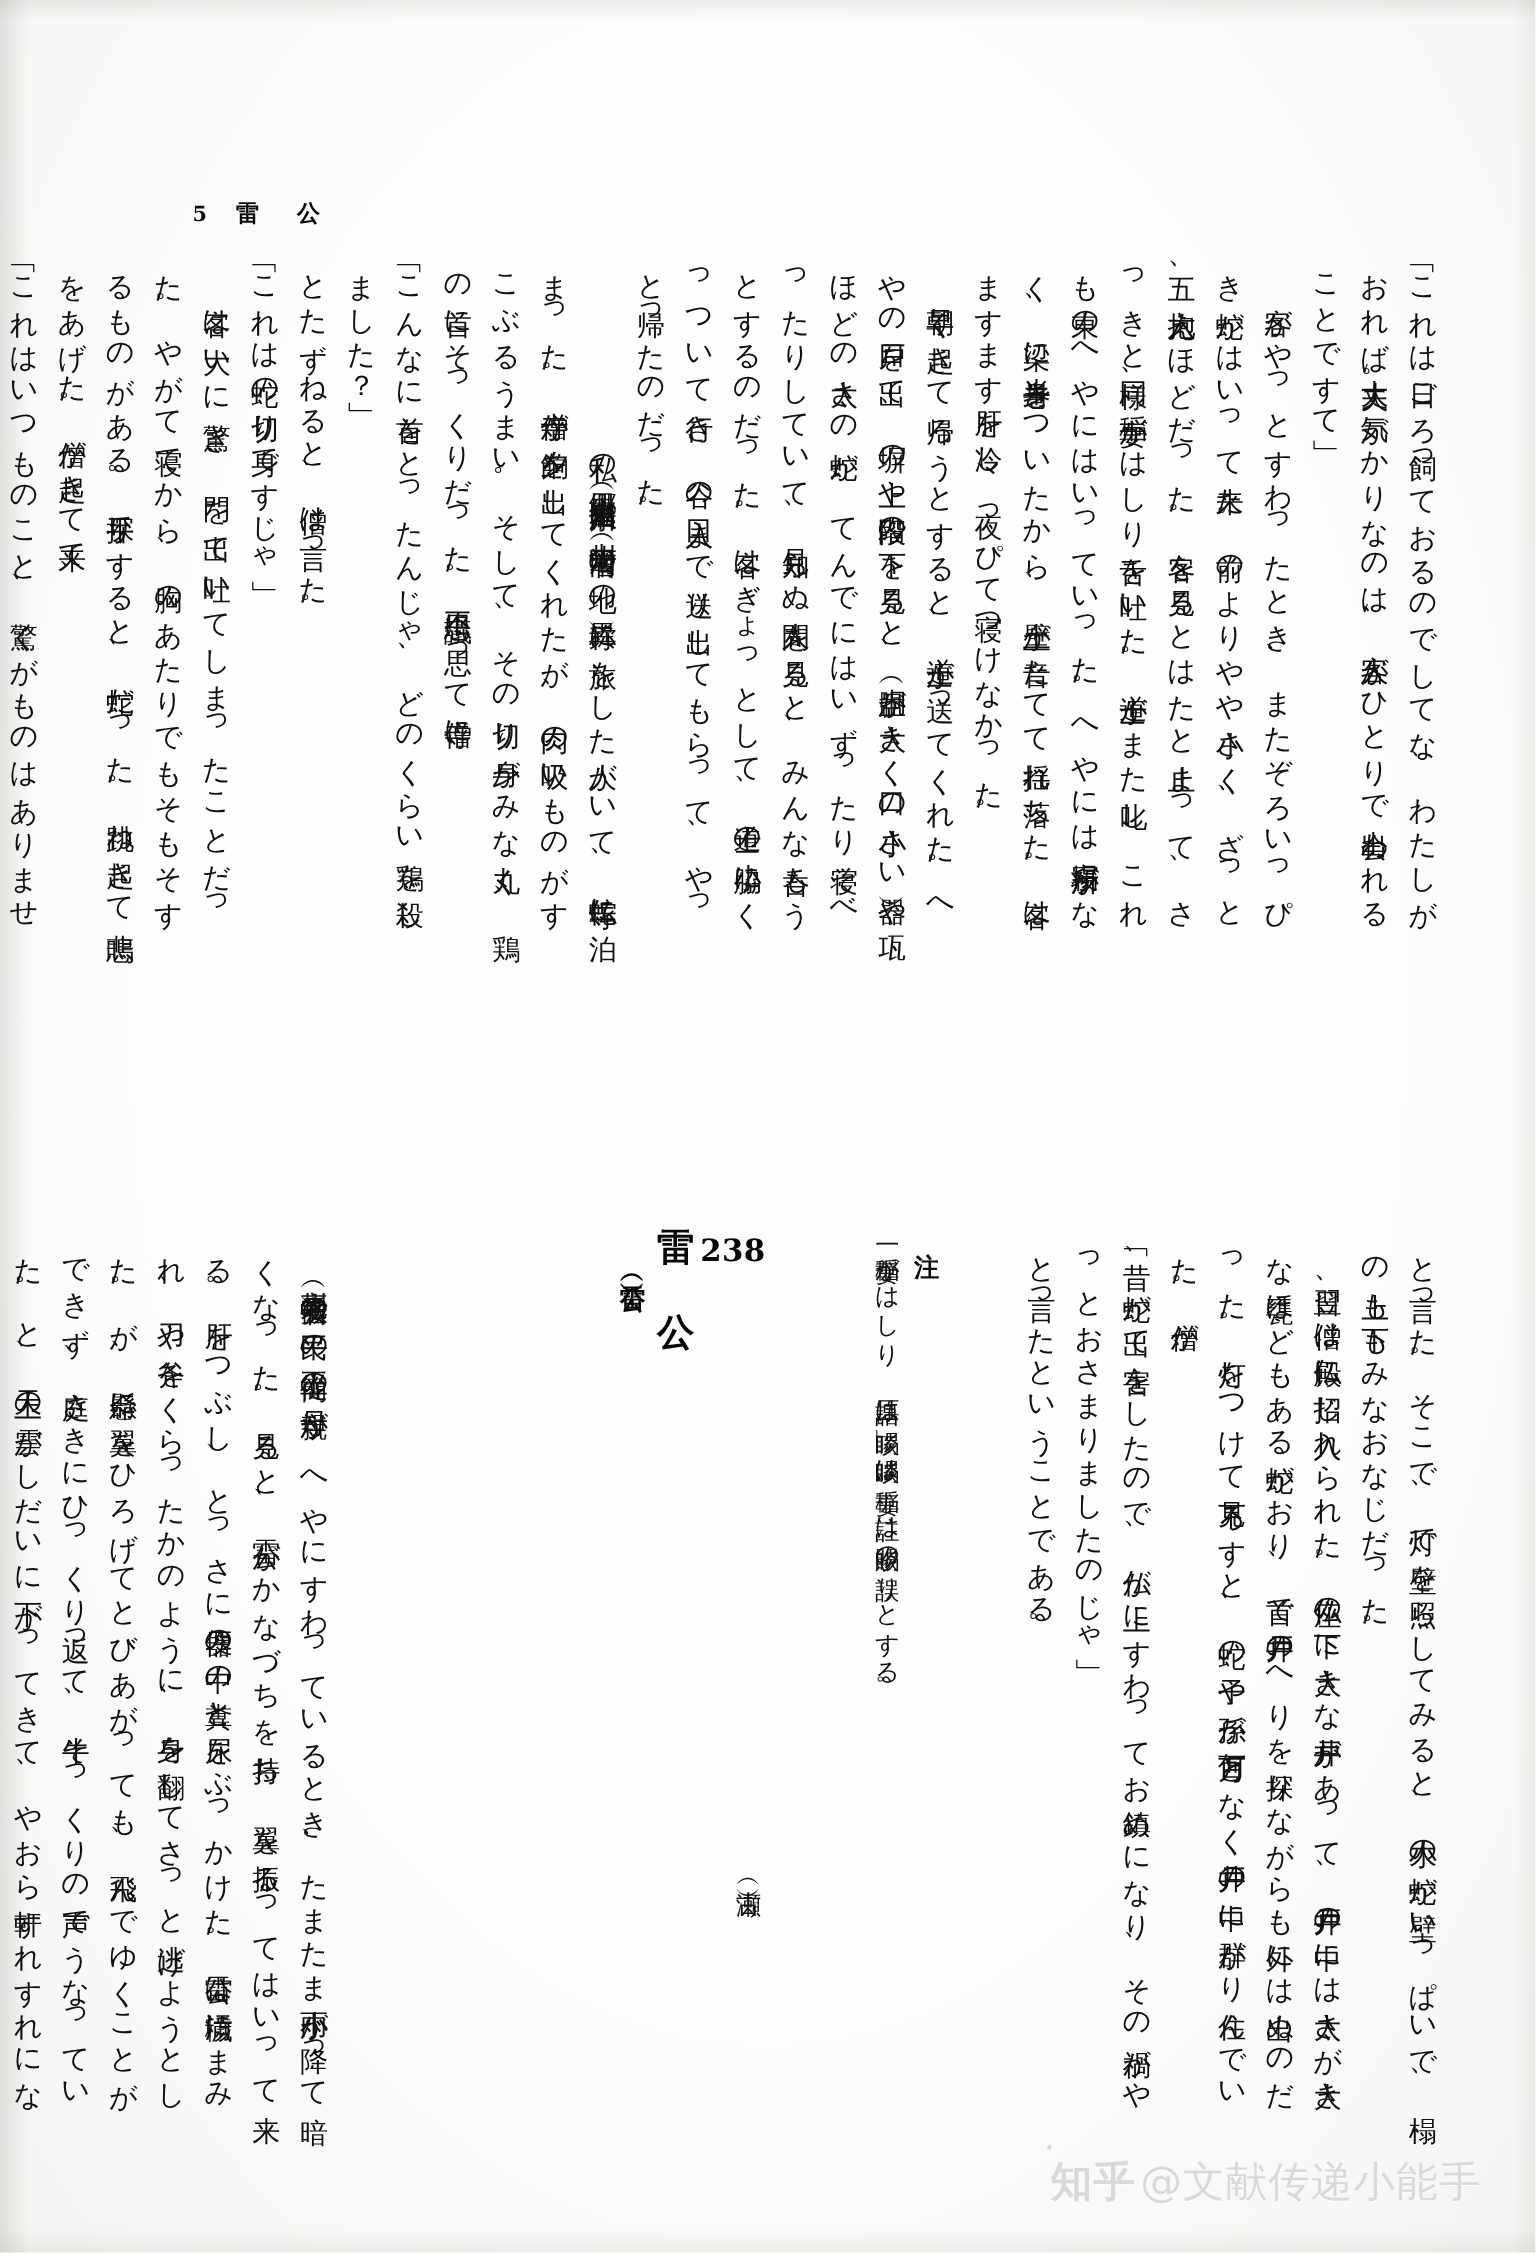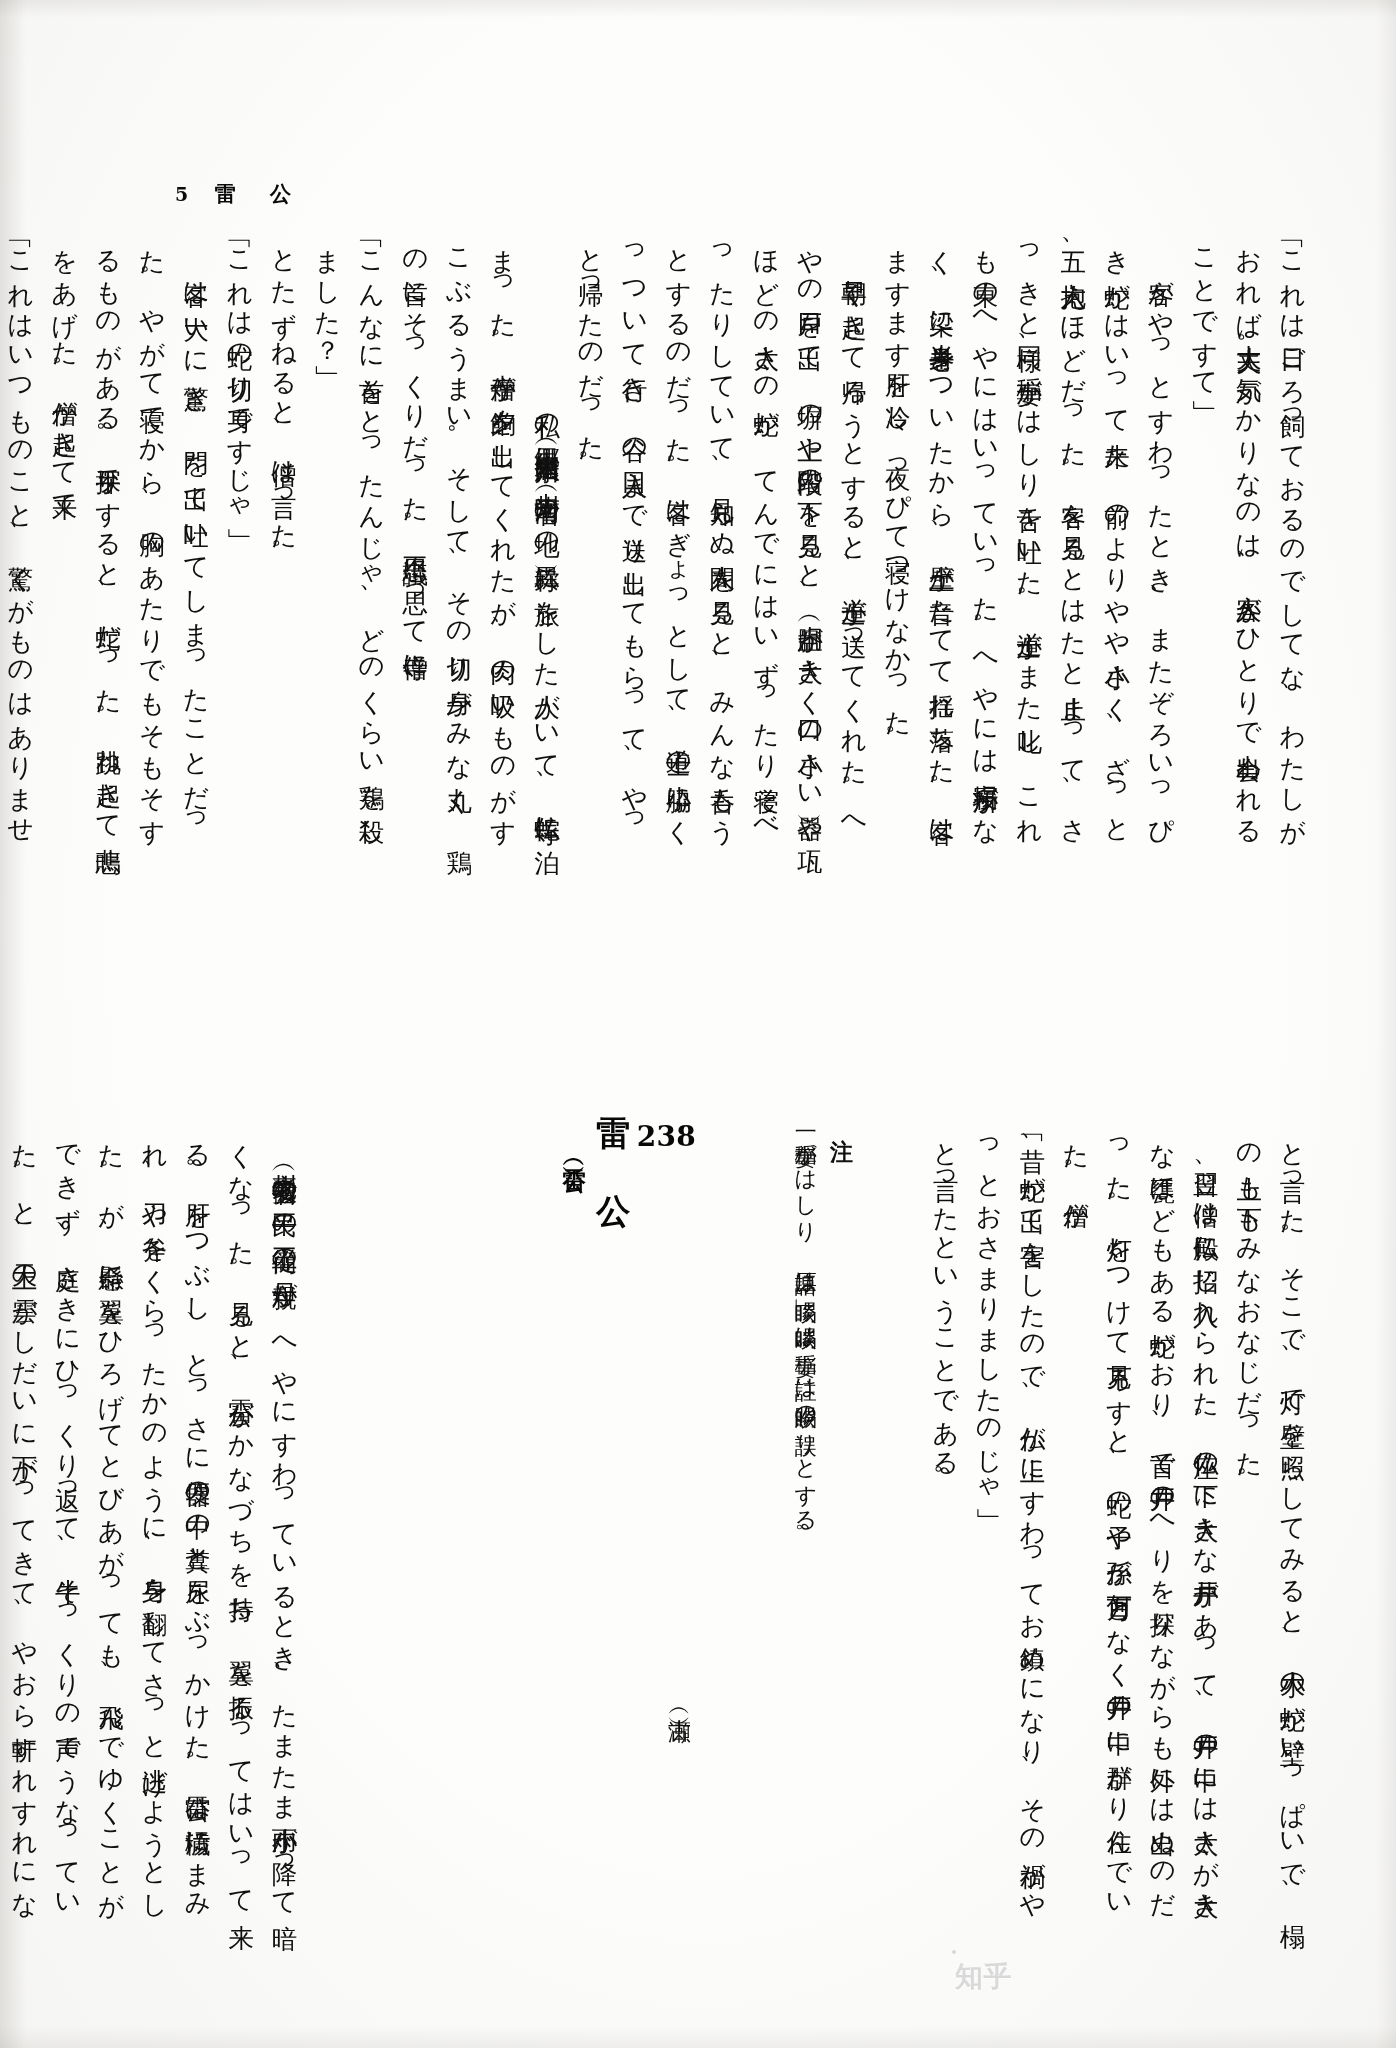--- a/index.html
+++ b/index.html
@@ -196,21 +196,21 @@
 
   
   #watermark {
     position: absolute;
     left: 955px;
     top: 1958px;
     display: flex;
     align-items: center;
     gap: 4px;
     color: #d9d9d9;
-    font-size: 28px;
+    font-size: 38px;
     font-family: "DejaVu Sans", "Liberation Sans", sans-serif;
     letter-spacing: 0.02em;
     user-select: none;
     text-shadow: 0 1px 0 #ffffff;
   }
   #watermark .wm-logo { font-weight: bold; }
   #watermark .wm-handle { font-weight: normal; }
   #wm-dot {
     position: absolute;
     left: 952px;
@@ -268,15 +268,16 @@
     <div id="story-original">（雷公）</div>
   </div>
 
   <div class="vblock tight" id="body-lower-left">　亳州（安徽省）の平民の王従簡の母親が、へやにすわっているとき、たまたま小雨が降って暗くなった。見ると、雷公がかなづちを持ち、翼を振るってはいって来る。肝をつぶし、とっさに便器の中の糞と尿をぶっかけた。雷公は汚穢にまみれ、刀や斧をくらったかのように、身を翻してさっと逃げようとした。が、懸命に翼をひろげてとびあがっても、飛んでゆくことができず、庭さきにひっくり返って、牛そっくりの声でうなっていた。と、天上の雲がしだいに下がってきて、やおら軒すれすれになった。そして、雲の中からひゅーんと馬そっくりのいななきが、雷公と呼応しあった。そのうちに、雨がにわかに雷公</div>
 
   <div id="translator-credit">（古瀬）</div>
 
   <div id="wm-dot"></div>
   <div id="watermark">
     <span class="wm-logo">知乎</span>
+    <span class="wm-handle">@文献传递小能手</span>
   </div>
 
 </div>
 
 </body></html>

